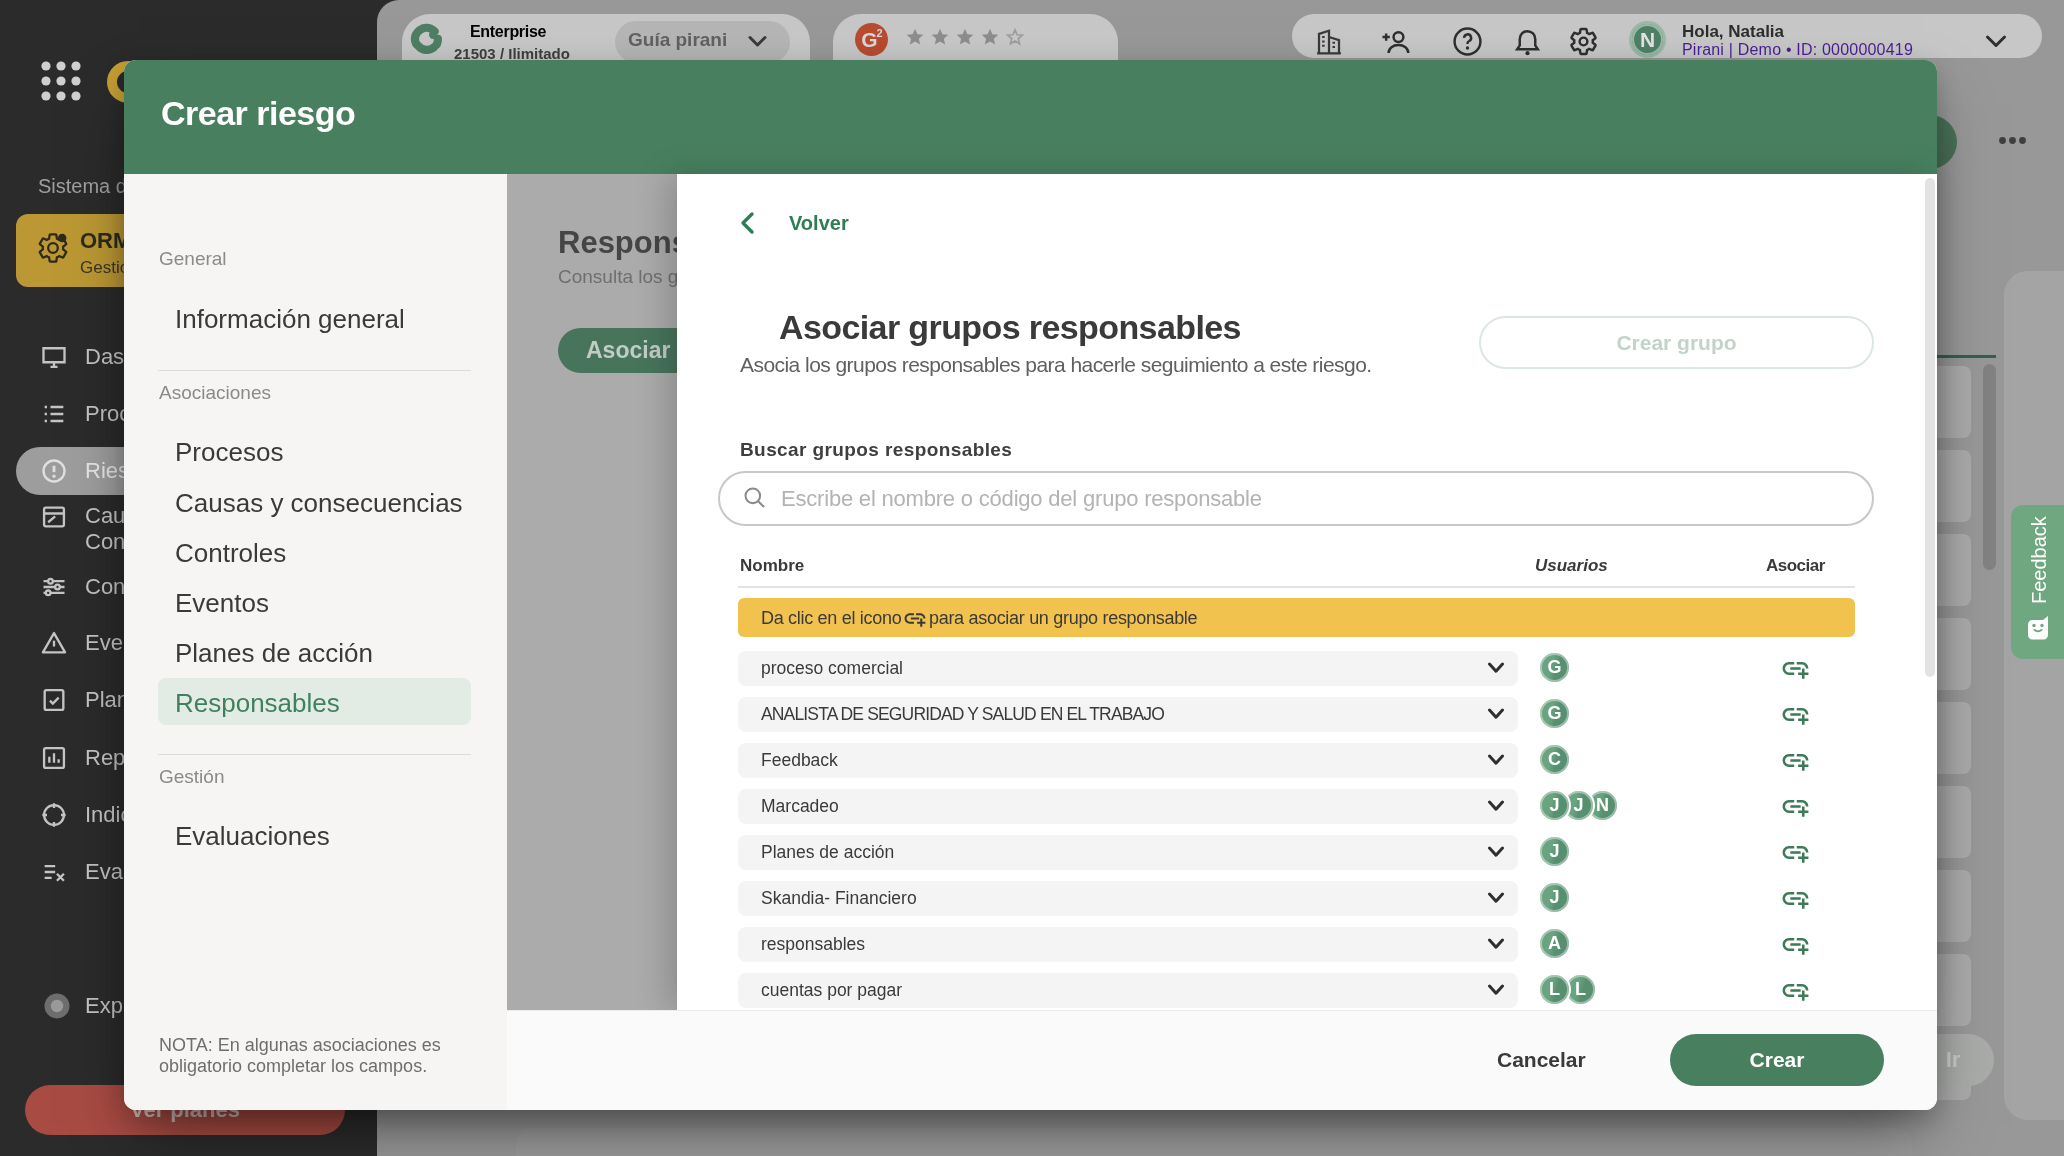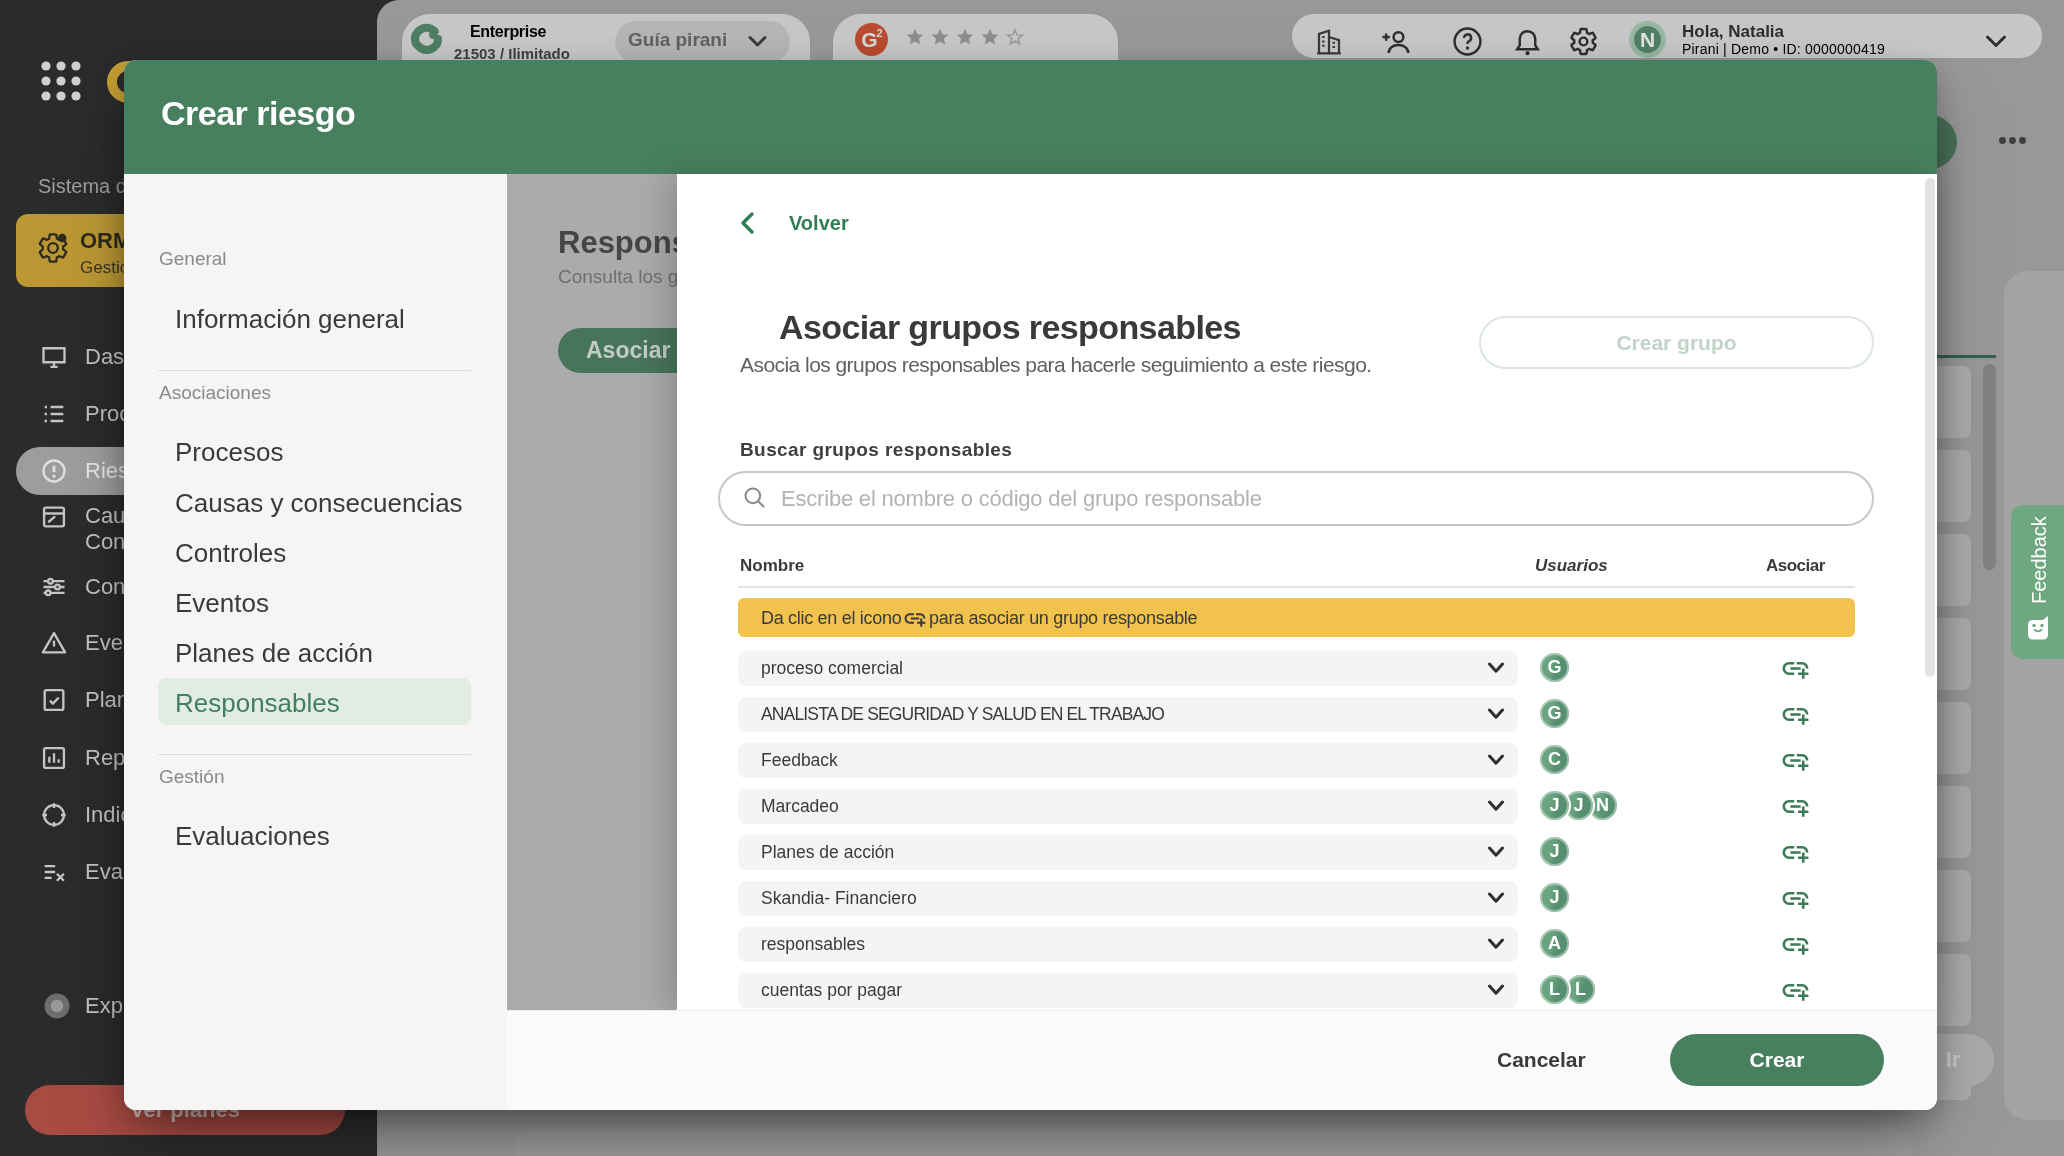--- a/index.html
+++ b/index.html
@@ -202,21 +202,21 @@
       </g>
       <circle cx="12" cy="21" r="1.6" fill="#2f2f2f"></circle>
     </svg>
   <svg class="abs" style="left:1568px; top:26px;" width="31" height="31" viewBox="0 0 24 24">
       <path fill="none" stroke="#2f2f2f" stroke-width="1.9" d="M19.14 12.94c.04-.3.06-.61.06-.94 0-.32-.02-.64-.07-.94l2.03-1.58a.49.49 0 0 0 .12-.61l-1.92-3.32a.49.49 0 0 0-.59-.22l-2.39.96c-.5-.38-1.03-.7-1.62-.94l-.36-2.54a.484.484 0 0 0-.48-.41h-3.84c-.24 0-.43.17-.47.41l-.36 2.54c-.59.24-1.13.57-1.62.94l-2.39-.96c-.22-.08-.47 0-.59.22L2.74 8.87c-.12.21-.08.47.12.61l2.03 1.58c-.05.3-.09.63-.09.94s.02.64.07.94l-2.03 1.58a.49.49 0 0 0-.12.61l1.92 3.32c.12.22.37.29.59.22l2.39-.96c.5.38 1.03.7 1.62.94l.36 2.54c.05.24.24.41.48.41h3.84c.24 0 .44-.17.47-.41l.36-2.54c.59-.24 1.13-.56 1.62-.94l2.39.96c.22.08.47 0 .59-.22l1.92-3.32c.12-.22.07-.47-.12-.61l-2.01-1.58z"></path>
       <circle cx="12" cy="12" r="3" fill="none" stroke="#2f2f2f" stroke-width="1.9"></circle>
     </svg>
 
   <div class="abs" style="left:1629px; top:21px; width:37px; height:37px; border-radius:50%; background:#4f8065; border:3px solid #9cb8a7; box-shadow:inset 0 0 0 2px rgba(255,255,255,.45); color:#e2e2e2; font-size:21px; font-weight:bold; text-align:center; line-height:31px;">N</div>
   <div class="abs" style="left:1682px; top:22px; color:#2e2e2e; font-size:17px; font-weight:bold;">Hola, Natalia</div>
-  <div class="abs" style="left:1682px; top:41px; color:#000000; font-size:14px; letter-spacing:0.2px;">Pirani | Demo • ID: 0000000419</div>
+  <div class="abs" style="left:1682px; top:41px; color:#4c1d95; font-size:16px; letter-spacing:0.2px;">Pirani | Demo • ID: 0000000419</div>
   <svg class="abs" style="left:1984px; top:33px;" width="24" height="17" viewBox="0 0 24 17">
       <path fill="none" stroke="#2f2f2f" stroke-width="3" stroke-linecap="round" stroke-linejoin="round" d="M3.5 4 12 12.5 20.5 4"></path>
     </svg>
 
   <div class="abs" style="left:2004px; top:271px; width:60px; height:849px; background:#a4a4a4; border-radius:24px 0 0 24px;"></div>
   <div class="abs" style="left:1936px; top:355px; width:60px; height:3px; background:#35604e;"></div>
   <div class="abs" style="left:1936px; top:366px; width:35px; height:72px; background:#ababab; border-radius:0 8px 8px 0;"></div>
   <div class="abs" style="left:1936px; top:450px; width:35px; height:72px; background:#ababab; border-radius:0 8px 8px 0;"></div>
   <div class="abs" style="left:1936px; top:534px; width:35px; height:72px; background:#ababab; border-radius:0 8px 8px 0;"></div>
   <div class="abs" style="left:1936px; top:618px; width:35px; height:72px; background:#ababab; border-radius:0 8px 8px 0;"></div>
@@ -254,20 +254,21 @@
   <div class="abs navitem" style="left:175px; top:437px;">Procesos</div>
   <div class="abs navitem" style="left:175px; top:488px;">Causas y consecuencias</div>
   <div class="abs navitem" style="left:175px; top:538px;">Controles</div>
   <div class="abs navitem" style="left:175px; top:588px;">Eventos</div>
   <div class="abs navitem" style="left:175px; top:638px;">Planes de acción</div>
   <div class="abs" style="left:158px; top:678px; width:313px; height:47px; background:#e2ece5; border-radius:8px;"></div>
   <div class="abs navitem" style="left:175px; top:688px; color:#41805f;">Responsables</div>
   <div class="abs sep" style="left:158px; top:754px; width:313px;"></div>
   <div class="abs navlabel" style="left:159px; top:766px;">Gestión</div>
   <div class="abs navitem" style="left:175px; top:821px;">Evaluaciones</div>
+  <div class="abs" style="left:159px; top:1035px; color:#6e6e6e; font-size:18px; line-height:21px; white-space:nowrap;">NOTA: En algunas asociaciones es<br>obligatorio completar los campos.</div>
 
   <div class="abs" id="mcontent-dim"></div>
 
   <div class="abs" style="left:558px; top:225px; color:#454545; font-size:31px; font-weight:bold; white-space:nowrap;">Responsables</div>
   <div class="abs" style="left:558px; top:266px; color:#6f6f6f; font-size:19px; white-space:nowrap;">Consulta los grupos responsables</div>
   <div class="abs" style="left:558px; top:328px; width:260px; height:45px; background:#48745c; border-radius:23px; color:#c2cdc6; font-size:23px; font-weight:bold; line-height:45px; padding-left:28px;">Asociar</div>
 
   <div class="abs" id="mpanel"></div>
 
   <svg class="abs" style="left:738px; top:211px;" width="18" height="24" viewBox="0 0 18 24">

